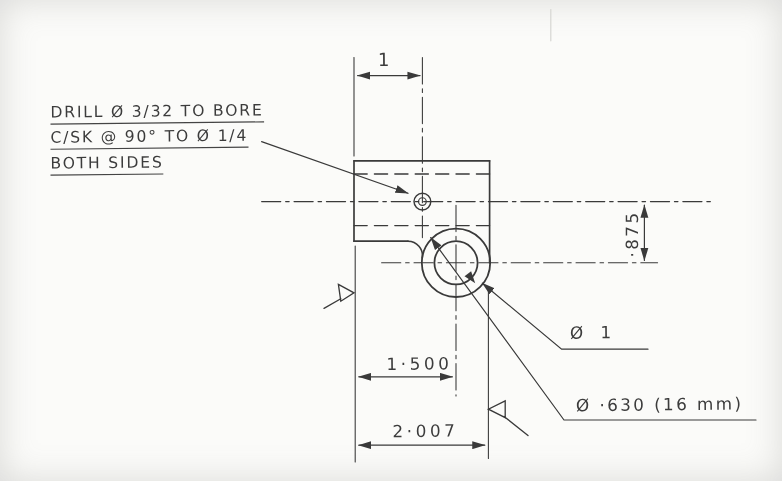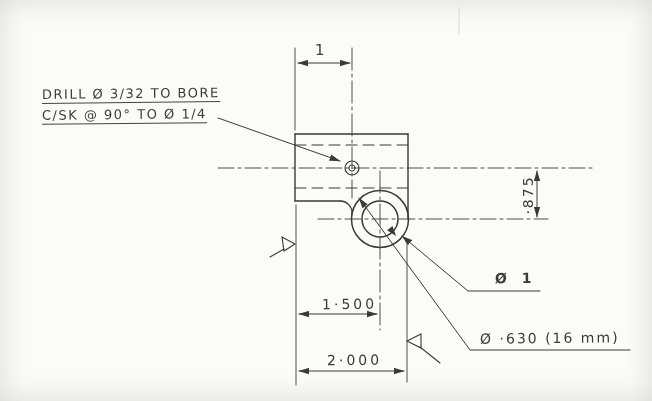--- a/index.html
+++ b/index.html
@@ -83,26 +83,27 @@
     <path d="M282,237 L295,244 L284,251 Z" stroke-width="1.1"></path>
     <path d="M270,257 L284,249" stroke-width="1.1"></path>
     <path d="M421,334 L407,341 L421,348 Z" stroke-width="1.1"></path>
     <path d="M420,347 L440,363" stroke-width="1.1"></path>
 
     <path d="M459,8 V34" stroke="#d6d6d2" stroke-width="1"></path>
   </svg>
 
   <div class="hand note-line" style="left:42px;top:86px;">DRILL Ø 3/32 TO BORE</div>
   <div class="hand note-line" style="left:42px;top:107px;">C/SK @ 90° TO Ø 1/4</div>
+  <div class="hand note-line" style="left:42px;top:129px;">BOTH SIDES</div>
 
   <div class="hand" style="left:315px;top:41px;font-size:15px;">1</div>
 
   <div class="hand vert" style="left:498px;top:187px;">·875</div>
 
   <div class="hand dim-text" style="left:322px;top:296px;">1·500</div>
 
-  <div class="hand dim-text" style="left:327px;top:352px;">2·000</div>
+  <div class="hand dim-text" style="left:327px;top:352px;">2·007</div>
 
-  <div class="hand dim-text" style="left:495px;top:270px;letter-spacing:5px;font-weight:bold;">Ø 1</div>
+  <div class="hand dim-text" style="left:475px;top:270px;letter-spacing:5px;">Ø 1</div>
 
   <div class="hand dim-text" style="left:480px;top:330px;letter-spacing:2px;">Ø ·630 (16 mm)</div>
 
 </div>
 
 </body></html>

